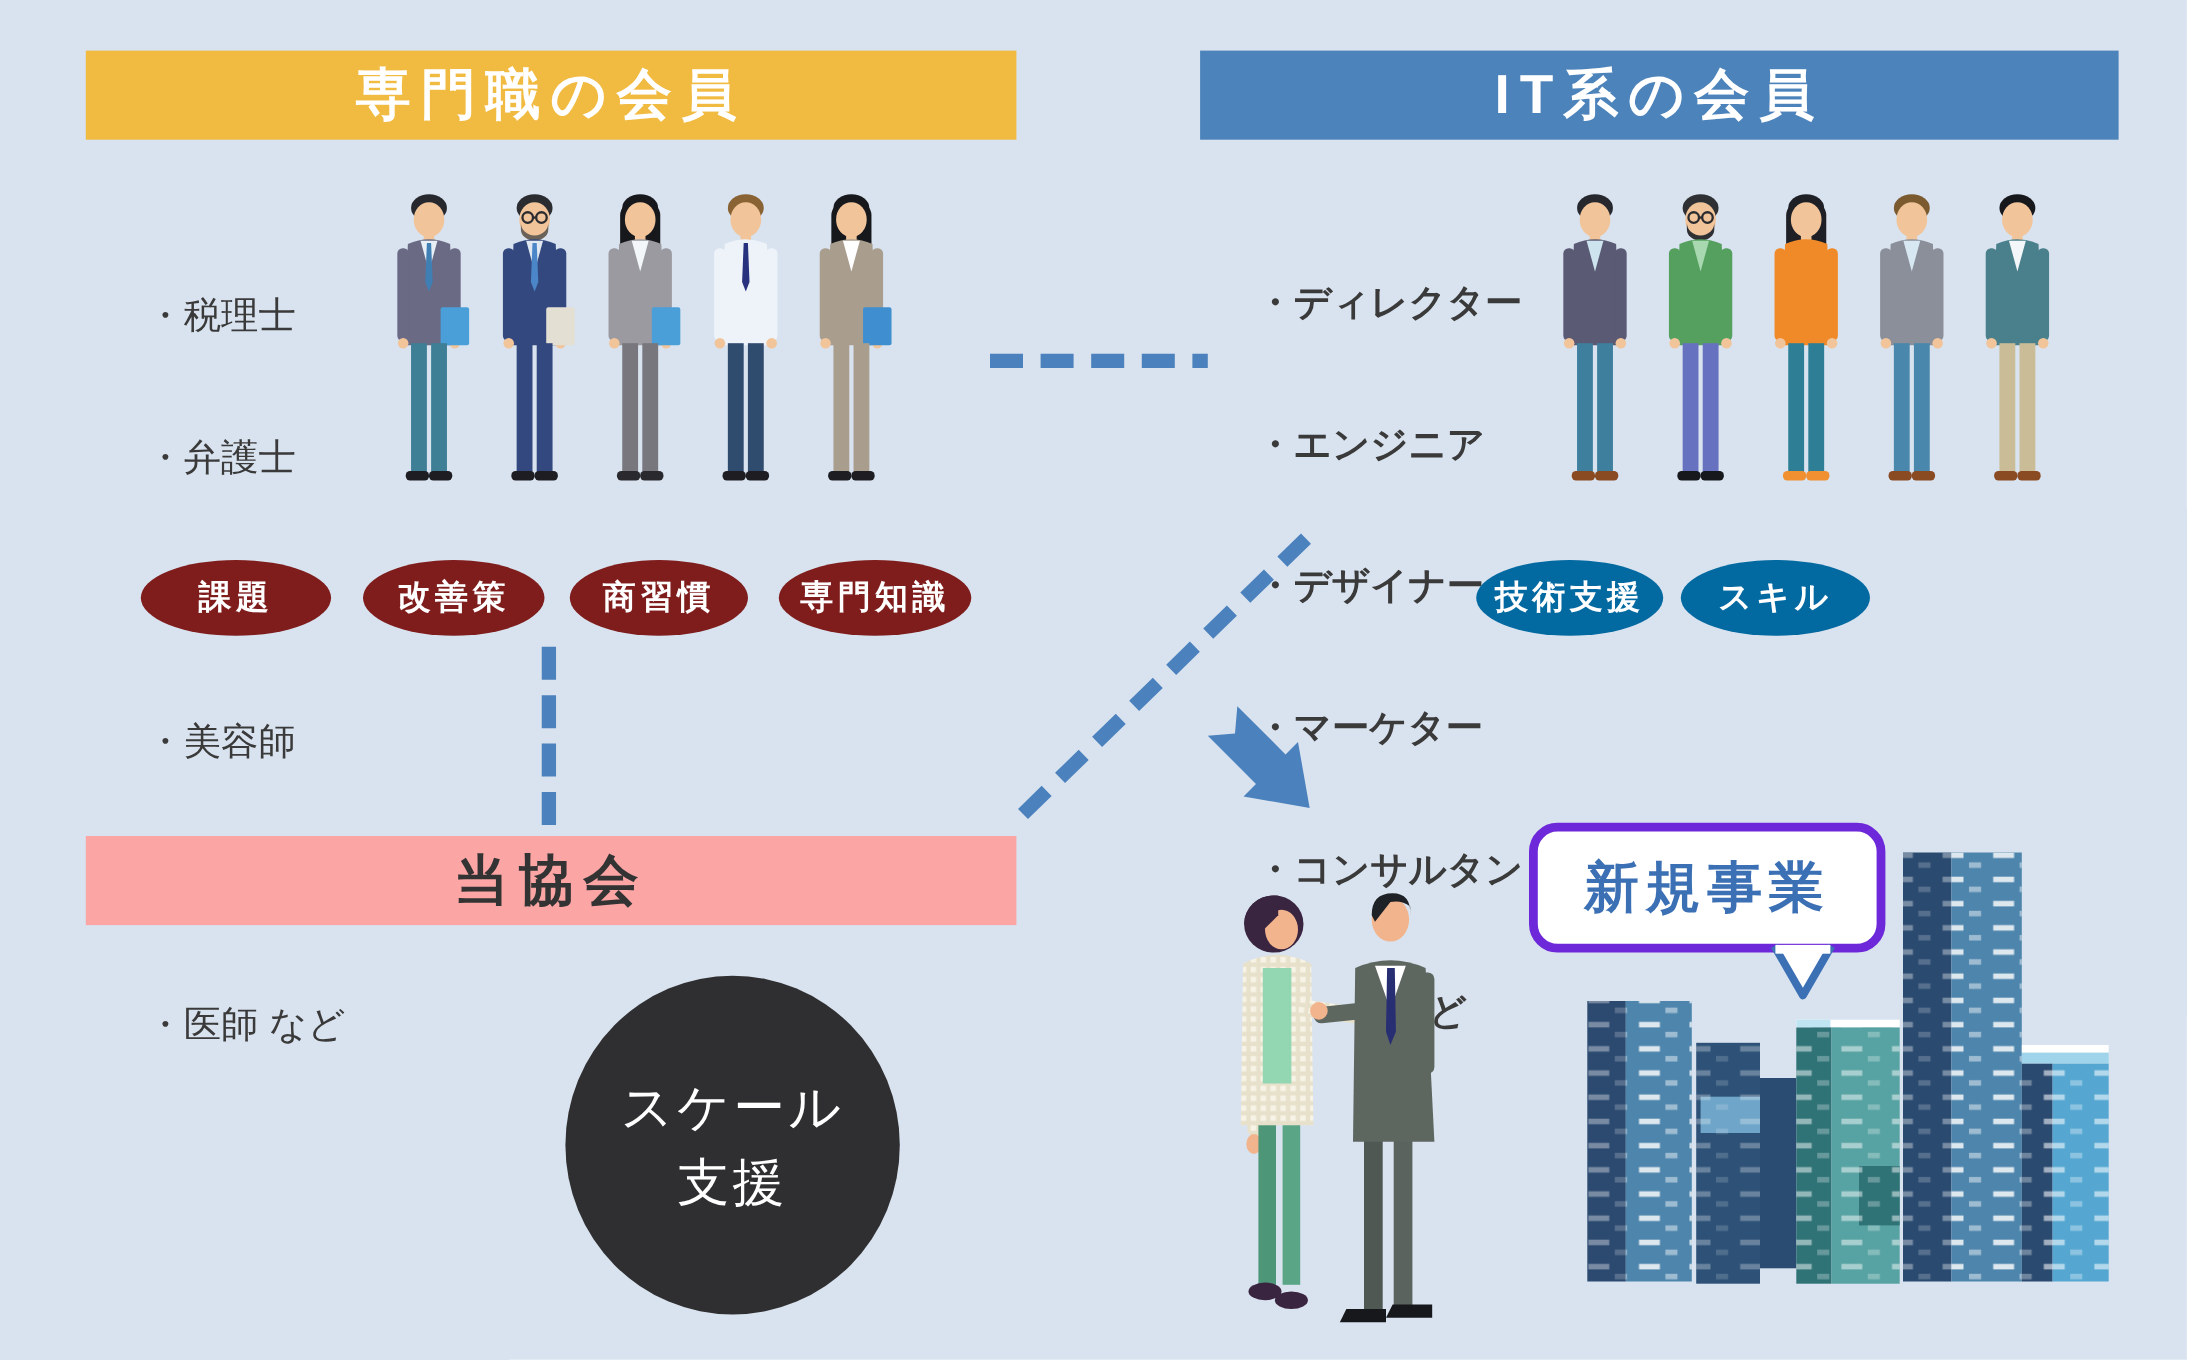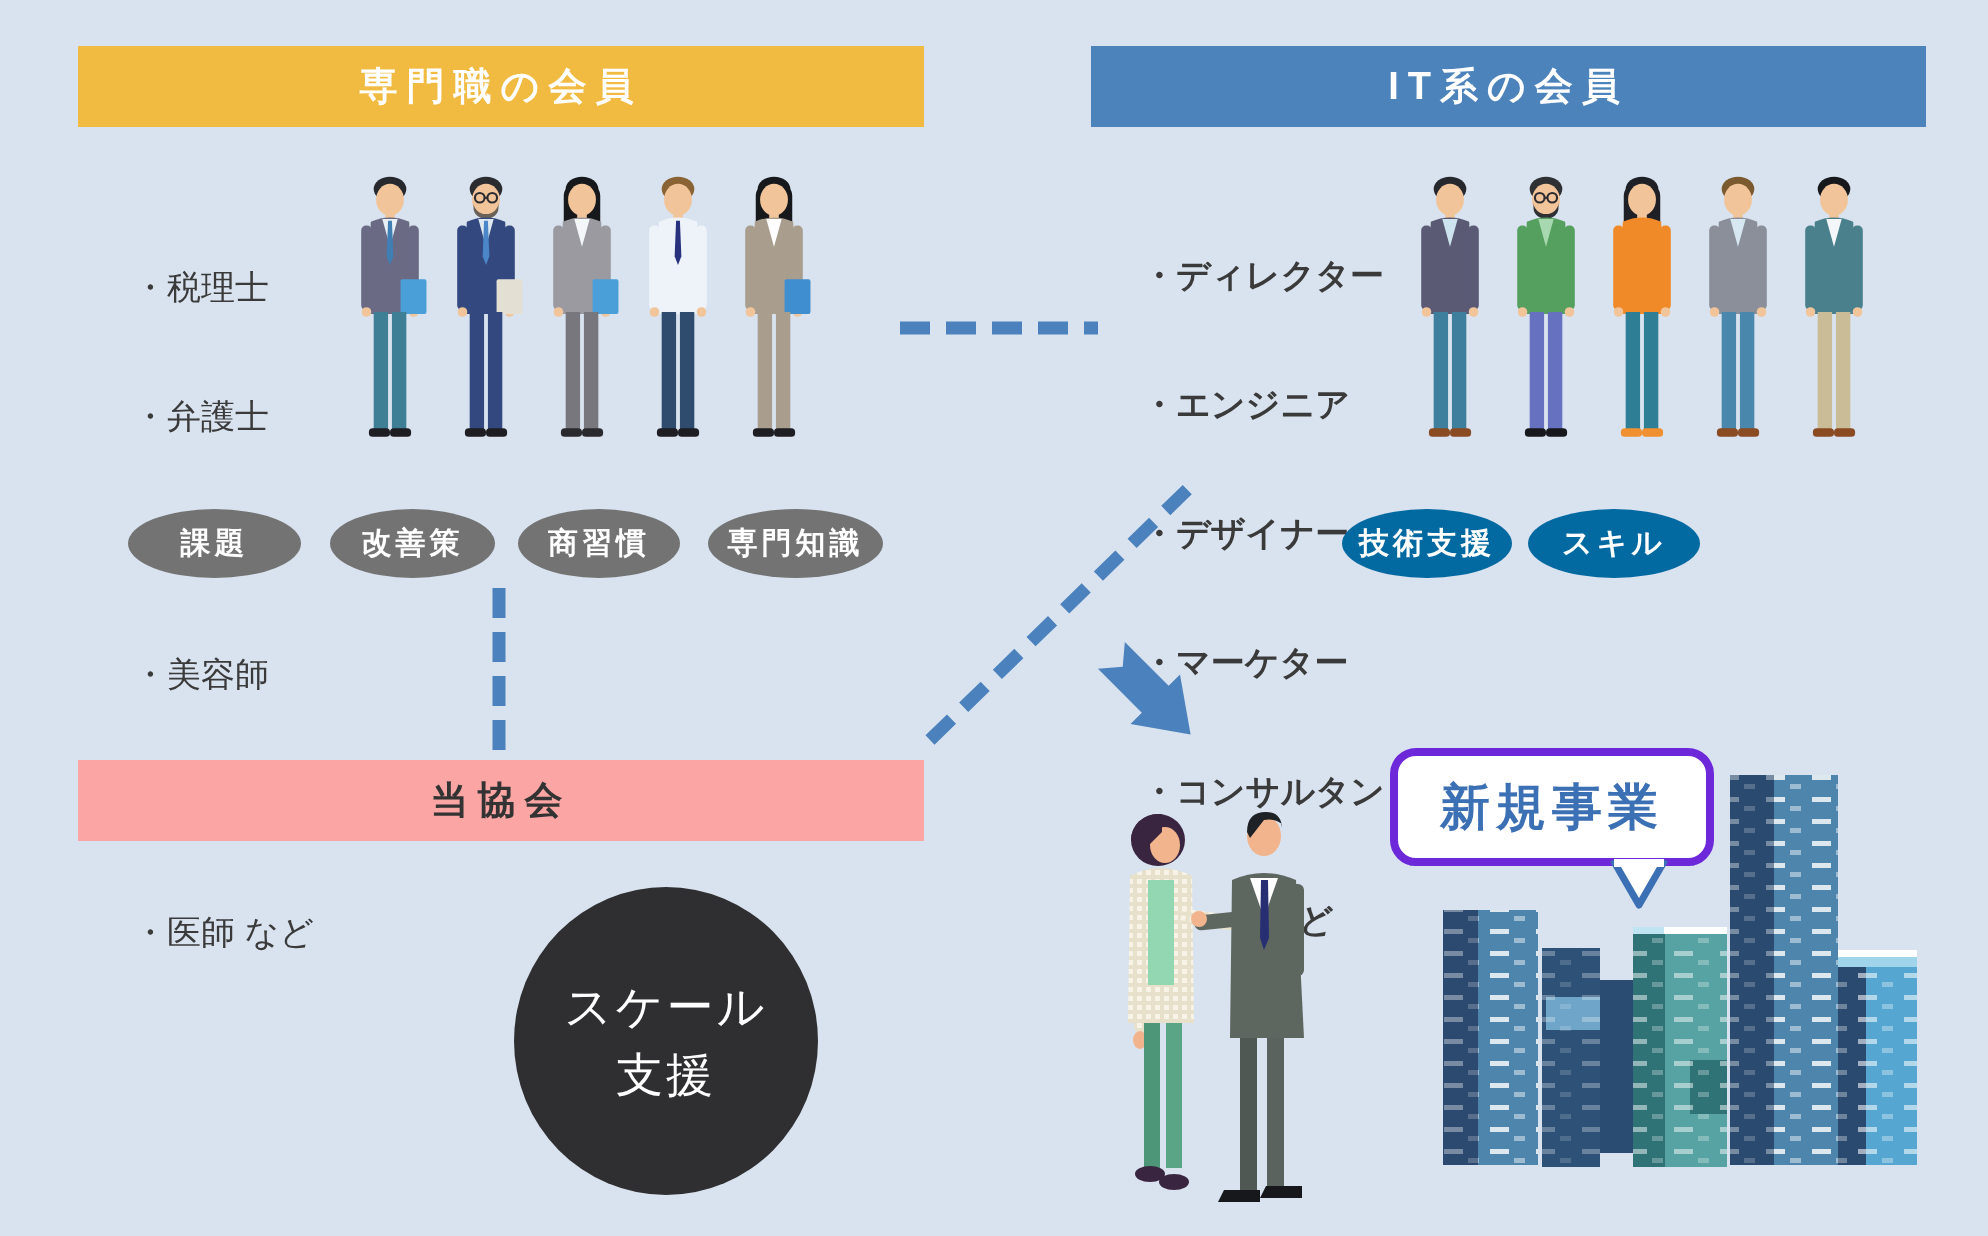--- a/index.html
+++ b/index.html
@@ -1,33 +1,33 @@
 <!DOCTYPE html>
 <html><head>
 <meta charset="utf-8">
 <style>
   html,body{margin:0;padding:0;}
   .canvas{position:relative;width:1988px;height:1236px;background:#D9E3EF;overflow:hidden;
           font-family:"Liberation Sans",sans-serif;}
   .abs{position:absolute;}
   
   .bar{position:absolute;height:81px;display:flex;align-items:center;justify-content:center;
-       font-size:38px;font-weight:bold;letter-spacing:9px;color:#fff;}
+       font-size:50px;font-weight:bold;letter-spacing:9px;color:#fff;}
   .bar.yellow{left:78px;top:46px;width:846px;background:#F1BA41;}
   .bar.blue{left:1091px;top:46px;width:835px;background:#4C83BB;text-align:center;}
   .bar.white{left:78px;top:760px;width:846px;background:#fca5a5;color:#333;}
   
   .mlist{position:absolute;font-size:34px;color:#3A3A3A;line-height:43px;white-space:pre;}
   .mlist.left{left:133px;top:180px;}
   .mlist.right{left:1142px;top:168px;font-weight:bold;}
   .mlist .row.indent{padding-left:36px;text-align:center;}
   
   .oval{position:absolute;height:69px;border-radius:50%;display:flex;align-items:center;
         justify-content:center;color:#fff;font-size:30px;font-weight:bold;letter-spacing:4px;}
-  .oval.y{background:#737373;}
+  .oval.y{background:#7f1d1d;}
   .oval.b{background:#0369a1;}
   
   .dcircle{position:absolute;top:887px;width:304px;height:308px;border-radius:50%;
            background:#2F2F31;color:#fff;display:flex;flex-direction:column;align-items:center;
            justify-content:center;font-size:47px;letter-spacing:3px;line-height:1.45;}
   
   .bubble{position:absolute;left:1390px;top:748px;width:324px;height:118px;background:#fff;
           border:8px solid #6d28d9;border-radius:26px;box-sizing:border-box;display:flex;
           align-items:center;justify-content:center;font-size:50px;font-weight:bold;
           color:#3C70B5;letter-spacing:6px;z-index:6;}

